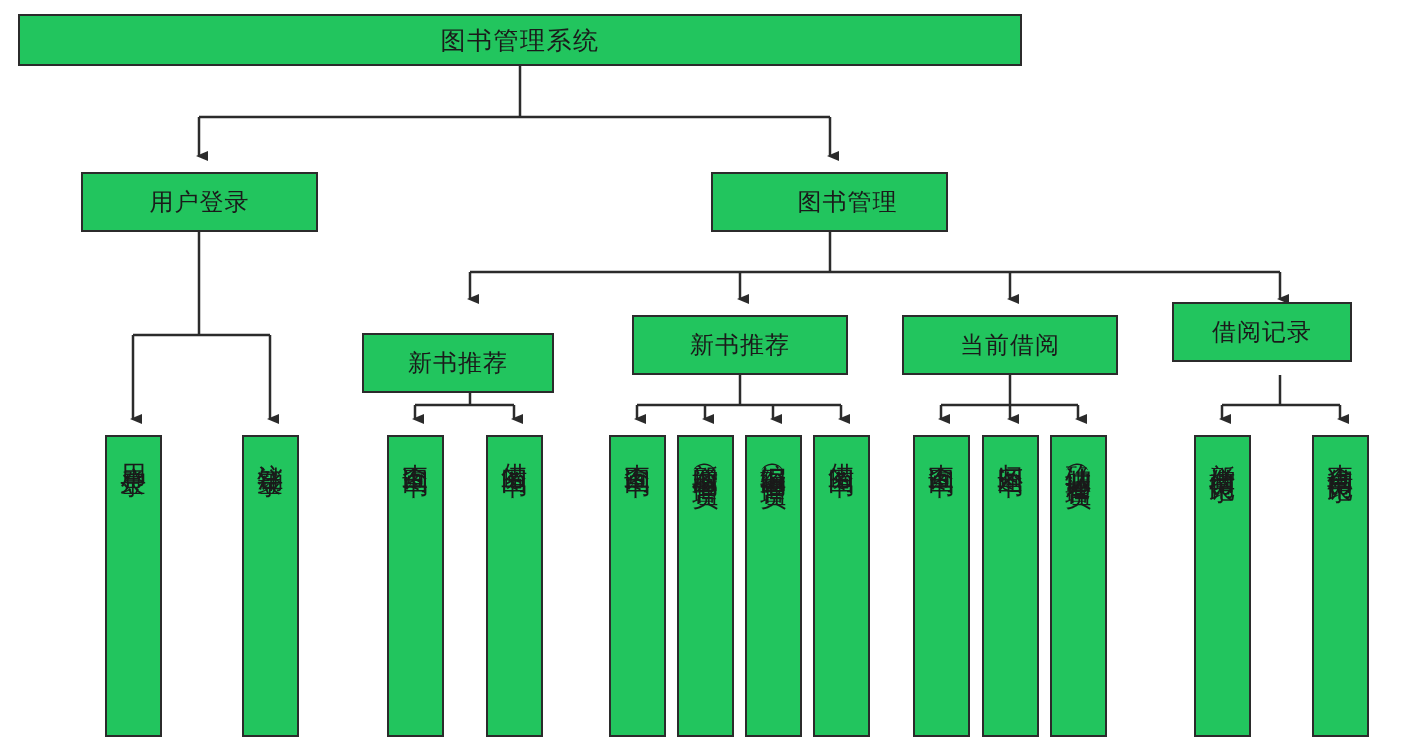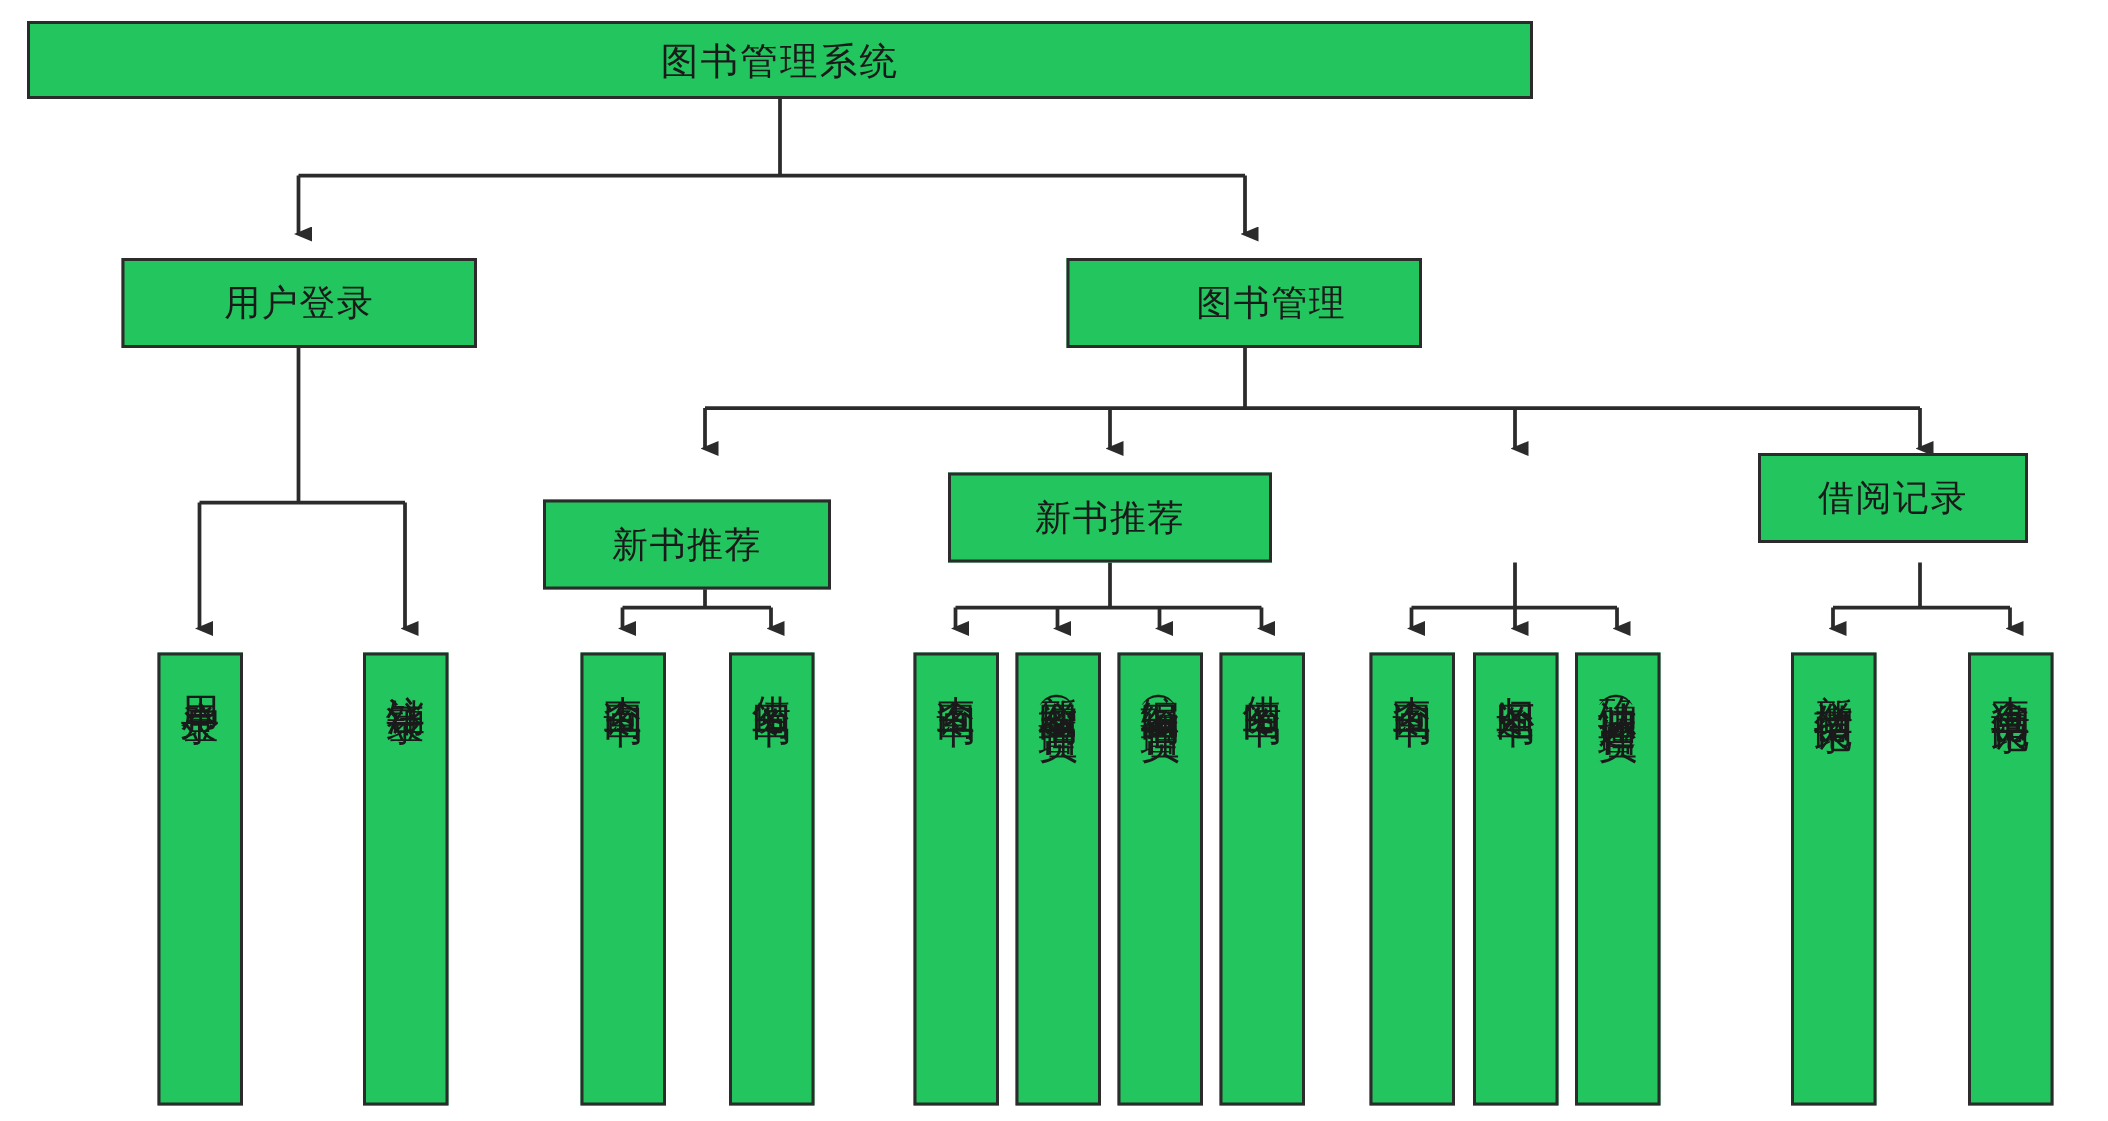--- a/index.html
+++ b/index.html
@@ -133,20 +133,23 @@
   <div class="node node-h" style="left:711px; top:172px; width:237px; height:60px;padding-left:36px;">
     <span class="label">图书管理</span>
   </div>
 
   <div class="node node-h" style="left:362px; top:333px; width:192px; height:60px;font-family:Liberation Serif, serif;">
     <span class="label">新书推荐</span>
   </div>
   <div class="node node-h" style="left:632px; top:315px; width:216px; height:60px;">
     <span class="label">新书推荐</span>
   </div>
+  <div class="node node-h" style="left:902px; top:315px; width:216px; height:60px;">
+    <span class="label">当前借阅</span>
+  </div>
   <div class="node node-h" style="left:1172px; top:302px; width:180px; height:60px;">
     <span class="label">借阅记录</span>
   </div>
 
   <div class="node node-v" style="left:105px; top:435px; width:57px; height:302px;">
     <span class="label">用户登录</span>
   </div>
   <div class="node node-v" style="left:242px; top:435px; width:57px; height:302px;">
     <span class="label">注销登录</span>
   </div>

